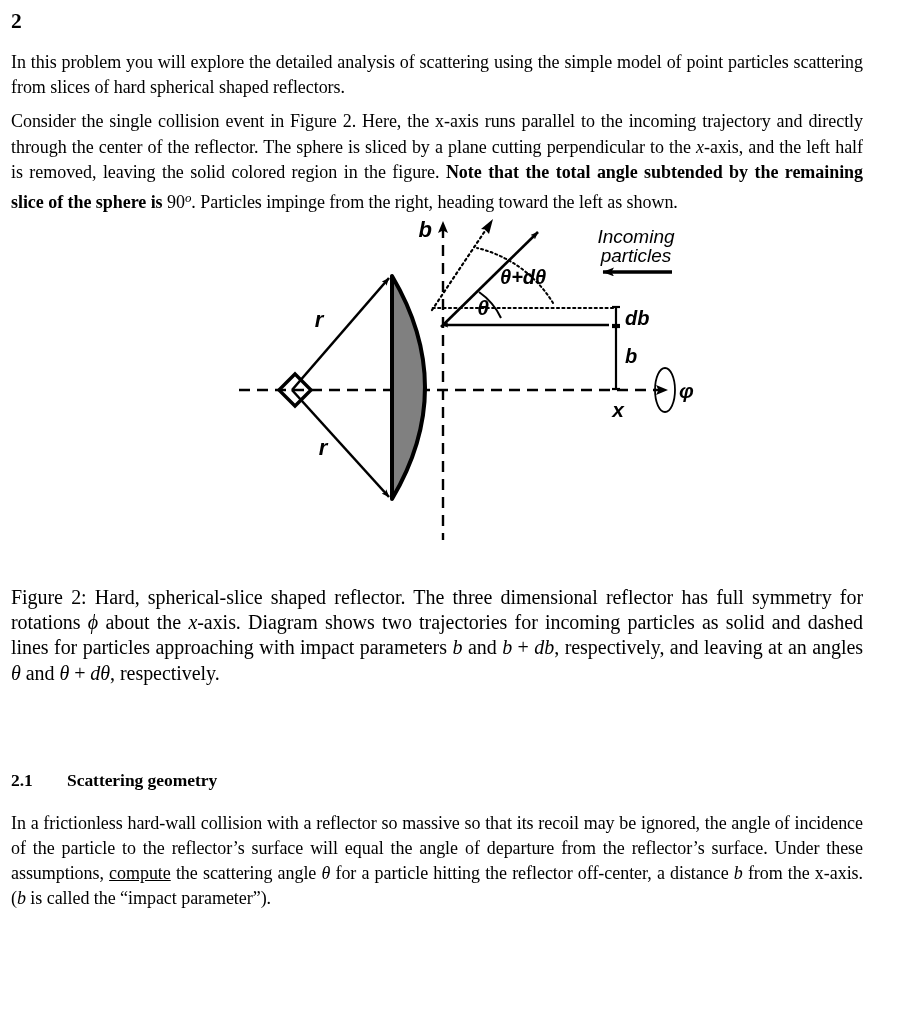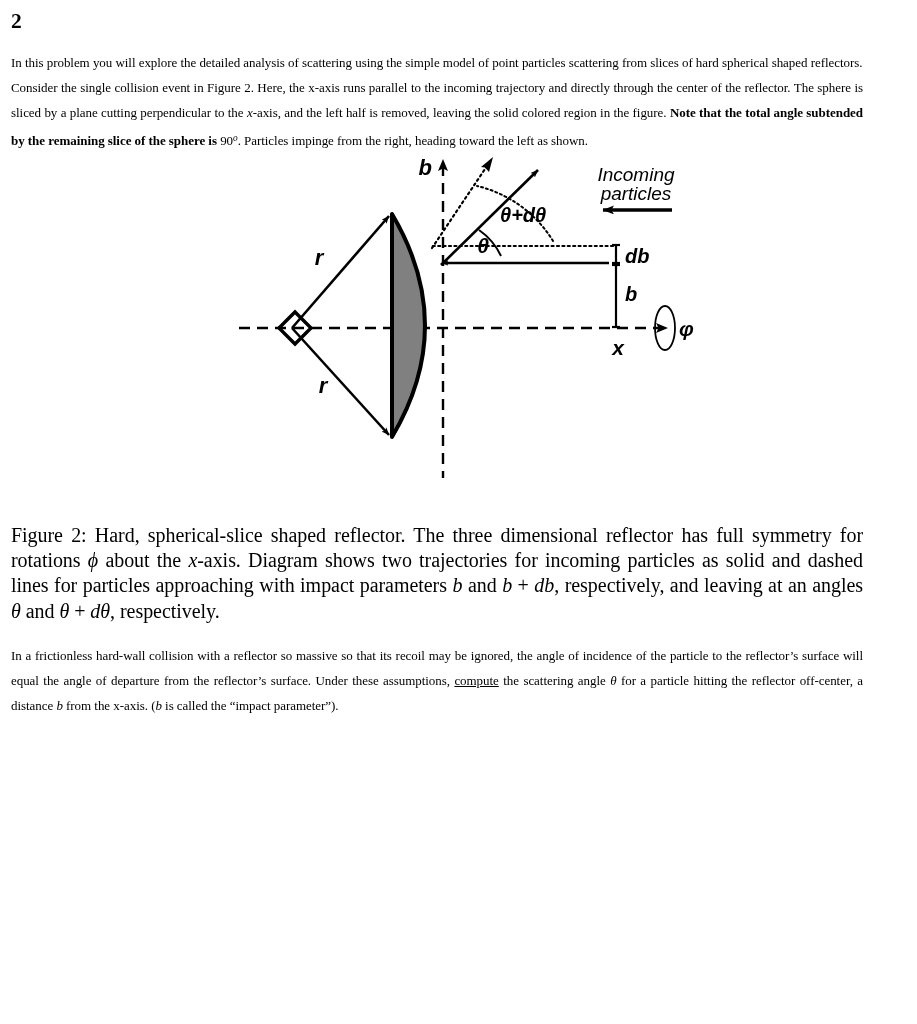--- a/index.html
+++ b/index.html
@@ -57,29 +57,29 @@
     margin: 0;
     letter-spacing: -0.05px;
   }
   .h-sub .num {
     width: 56px;
     flex: 0 0 56px;
   }
 
   
   p.body {
-    font-size: 13px;
+    font-size: 18px;
     line-height: 25.2px;
     margin: 0;
     text-align: justify;
     text-align-last: left;
     letter-spacing: -0.05px;
   }
   p.body.firstpar { margin-top: 14px; }
-  p.body + p.body { }
+  p.body + p.body { margin-top: 9px; }
   .caption {
     font-size: 20px;
     line-height: 25.2px;
     margin: 0;
     text-align: justify;
     text-align-last: left;
     letter-spacing: -0.05px;
   }
   i.mathit { font-style: italic; }
   b.bold { font-weight: bold; }
@@ -182,17 +182,21 @@
         <text x="614" y="148" font-family="Liberation Sans, sans-serif" font-size="20" font-weight="bold" font-style="italic" text-anchor="start" fill="#000">b</text>
 
         <text x="607" y="202" font-family="Liberation Sans, sans-serif" font-size="21" font-weight="bold" font-style="italic" text-anchor="middle" fill="#000">x</text>
 
         <text x="668" y="183" font-family="Liberation Sans, sans-serif" font-size="21" font-weight="bold" font-style="italic" text-anchor="start" fill="#000">φ</text>
       </svg>
     </div>
 
     <p class="caption"><span>Figure 2:</span><span> Hard, spherical-slice shaped reflector. The three dimensional reflector has full symmetry for rotations </span><i class="mathit">ϕ</i><span> about the </span><i class="mathit">x</i><span>-axis. Diagram shows two trajectories for incoming particles as solid and dashed lines for particles approaching with impact parameters </span><i class="mathit">b</i><span> and </span><i class="mathit">b</i><span> + </span><i class="mathit">db</i><span>, respectively, and leaving at an angles </span><i class="mathit">θ</i><span> and </span><i class="mathit">θ</i><span> + </span><i class="mathit">dθ</i><span>, respectively.</span></p>
 
+    <h2 class="h-sub" style="margin-top:82px;">
+      <span class="num">2.1</span>
+      <span>Scattering geometry</span>
+    </h2>
 
     <p class="body" style="margin-top:19px;"><span>In a frictionless hard-wall collision with a reflector so massive so that its recoil may be ignored, the angle of incidence of the particle to the reflector’s surface will equal the angle of departure from the reflector’s surface. Under these assumptions, </span><u class="ul">compute</u><span> the scattering angle </span><i class="mathit">θ</i><span> for a particle hitting the reflector off-center, a distance </span><i class="mathit">b</i><span> from the x-axis. (</span><i class="mathit">b</i><span> is called the “impact parameter”).</span></p>
 
   </div>
 </div>
 
 </body></html>

